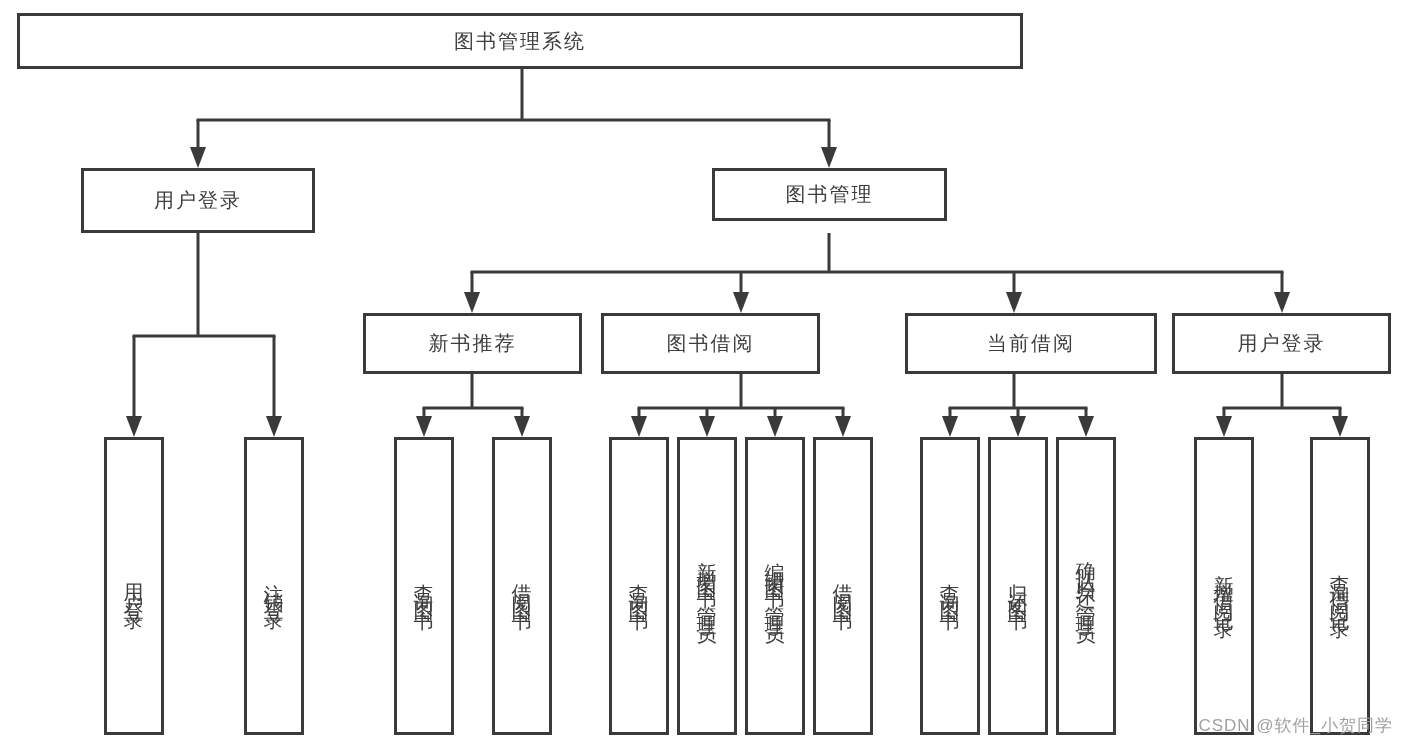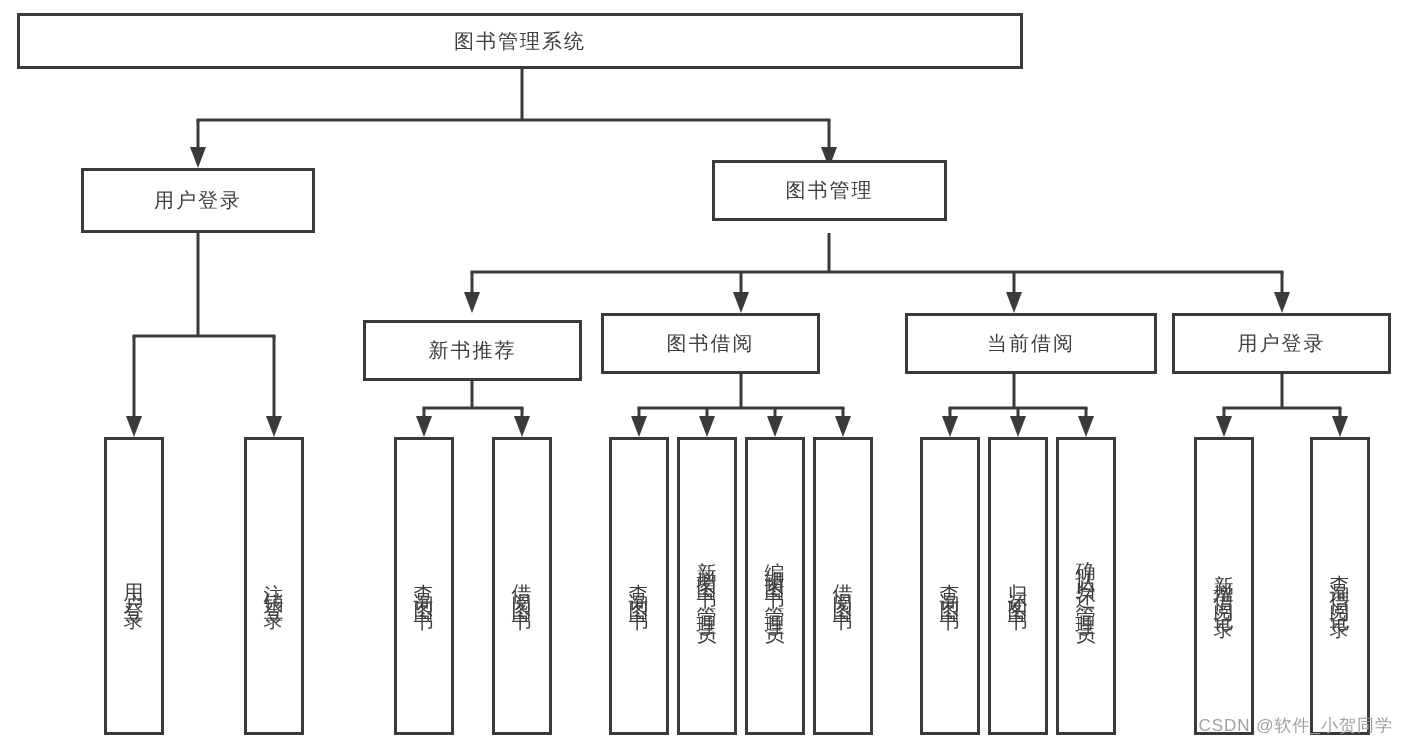--- a/index.html
+++ b/index.html
@@ -87,25 +87,25 @@
       <polygon points="1332,416 1348,416 1340,437" fill="#3a3a3a"></polygon>
     </svg>
 
   <div class="box node" style="left:17px;top:13px;width:1006px;height:56px">
     <span class="label">图书管理系统</span>
   </div>
 
   <div class="box node" style="left:81px;top:168px;width:234px;height:65px">
     <span class="label">用户登录</span>
   </div>
-  <div class="box node" style="left:712px;top:160px;width:235px;height:61px">
+  <div class="box node" style="left:712px;top:168px;width:235px;height:53px">
     <span class="label">图书管理</span>
   </div>
 
-  <div class="box node" style="left:363px;top:320px;width:219px;height:61px">
+  <div class="box node" style="left:363px;top:313px;width:219px;height:61px">
     <span class="label">新书推荐</span>
   </div>
   <div class="box node" style="left:601px;top:313px;width:219px;height:61px">
     <span class="label">图书借阅</span>
   </div>
   <div class="box node" style="left:905px;top:313px;width:252px;height:61px">
     <span class="label">当前借阅</span>
   </div>
   <div class="box node" style="left:1172px;top:313px;width:219px;height:61px">
     <span class="label">用户登录</span>

